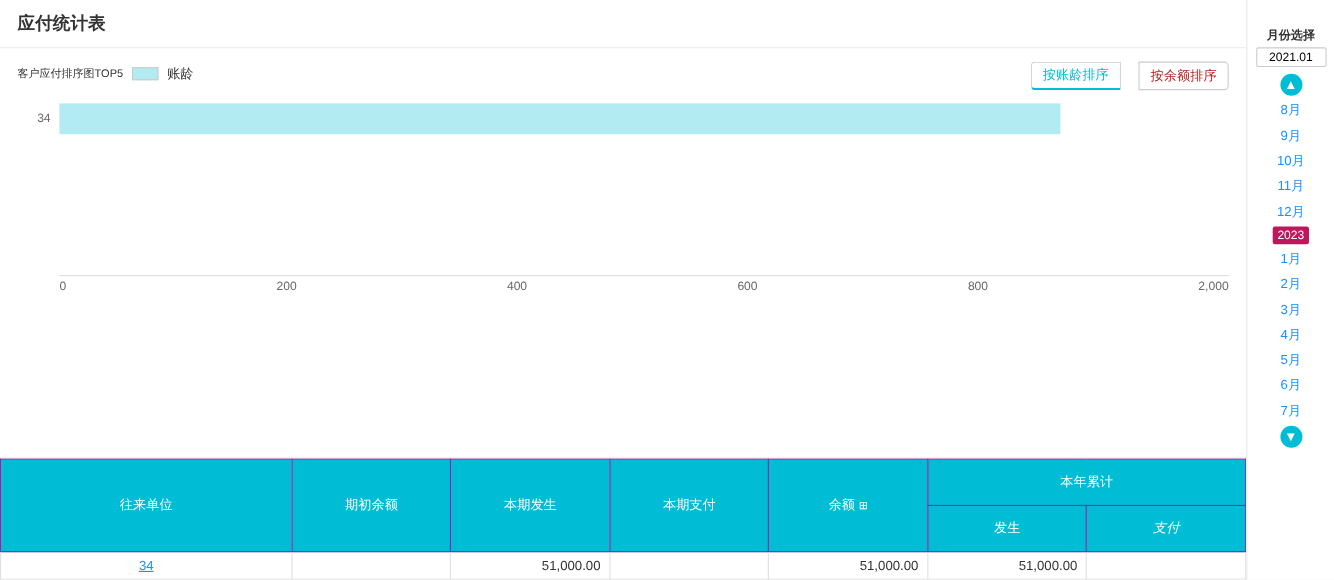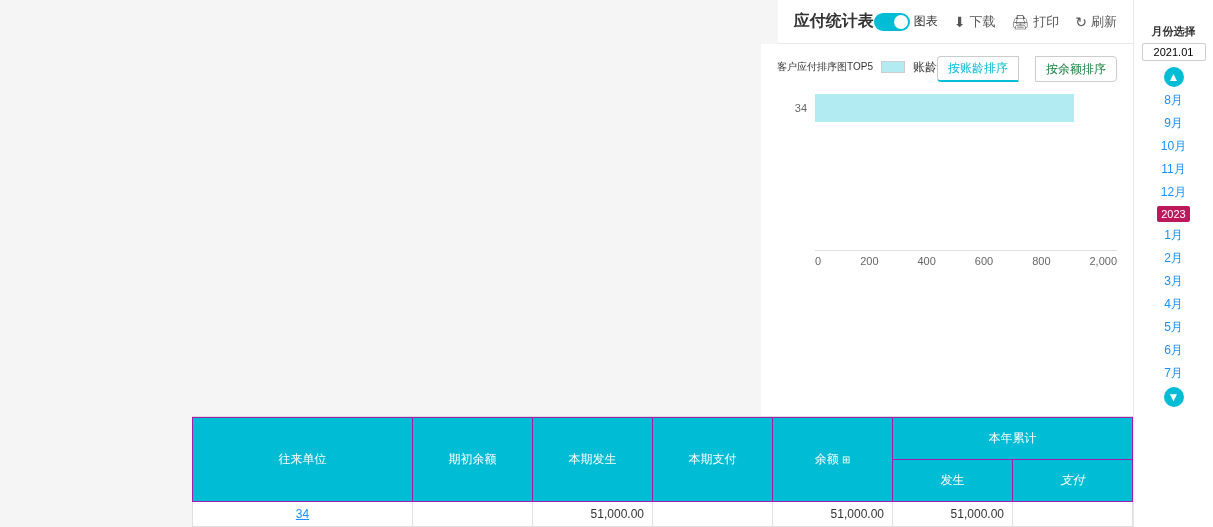--- a/index.html
+++ b/index.html
@@ -1,37 +1,37 @@
 <!DOCTYPE html>
 <html><head>
   <meta charset="utf-8">
   <style>
     * { margin: 0; padding: 0; box-sizing: border-box; }
     body { font-family: 'Microsoft YaHei', Arial, sans-serif; font-size: 12px; background: #f5f5f5; color: #333; width: 1213px; height: 527px; overflow: hidden; display: flex; }
 
-    .main-content { flex: 1; display: flex; flex-direction: column; overflow: hidden; align-items: flex-end; }
+    .main-content { flex: 1; display: flex; flex-direction: column; overflow: hidden; }
 
     
     .header { display: flex; align-items: center; justify-content: space-between; padding: 8px 16px; background: #fff; border-bottom: 1px solid #e8e8e8; height: 44px; }
     .header-title { font-size: 16px; font-weight: bold; color: #333; }
     .header-actions { display: flex; align-items: center; gap: 16px; }
     .toggle-wrap { display: flex; align-items: center; gap: 4px; }
     .toggle { width: 36px; height: 18px; background: #00bcd4; border-radius: 9px; position: relative; cursor: pointer; }
     .toggle::after { content: ''; width: 14px; height: 14px; background: #fff; border-radius: 50%; position: absolute; top: 2px; right: 2px; }
     .action-btn { display: flex; align-items: center; gap: 4px; cursor: pointer; color: #555; font-size: 13px; }
 
     
     .chart-section { background: #fff; padding: 12px 16px; flex: 1; display: flex; flex-direction: column; }
     .chart-legend { display: flex; align-items: center; gap: 8px; margin-bottom: 8px; }
     .legend-label { font-size: 10px; color: #333; }
     .legend-box { width: 24px; height: 12px; background: #b2ebf2; border: 1px solid #ccc; }
     .legend-text { font-size: 12px; color: #333; }
 
     .chart-controls { display: flex; justify-content: flex-end; gap: 16px; margin-bottom: 4px; }
-    .sort-btn { padding: 3px 10px; font-size: 12px; border: 1px solid #ccc; background: #fff; cursor: pointer; color: #15803d; }
+    .sort-btn { padding: 3px 10px; font-size: 12px; border: 1px solid #ccc; background: #fff; cursor: pointer; color: #b91c1c; }
     .sort-btn.active { border-bottom: 2px solid #00bcd4; color: #00bcd4; }
     .sort-btn:first-child { border-radius: 4px 0 0 4px; }
     .sort-btn:last-child { border-radius: 0 4px 4px 0; }
 
     
     .bar-chart { width: 100%; height: 220px; position: relative; }
     .bar-row { display: flex; align-items: center; margin-bottom: 8px; }
     .bar-label { width: 30px; text-align: right; font-size: 11px; color: #666; margin-right: 8px; flex-shrink: 0; }
     .bar-container { flex: 1; height: 28px; position: relative; }
     .bar-fill { height: 100%; background: #b2ebf2; position: relative; }
@@ -55,38 +55,20 @@
     .month-item { width: 100%; text-align: center; padding: 3px 0; font-size: 12px; color: #1890ff; cursor: pointer; }
     .month-item.year-badge { background: #be185d; color: #fff; font-size: 11px; padding: 2px 4px; border-radius: 2px; margin: 2px 22px; width: auto; }
   </style>
 </head>
 <body>
 
 <div class="main-content">
 
   <div class="header">
     <span class="header-title">应付统计表</span>
-    <div class="header-actions">
-      <div class="toggle-wrap">
-        <div class="toggle"></div>
-        <span>图表</span>
-      </div>
-      <div class="action-btn">
-        <span style="font-size:14px;">⬇</span>
-        <span>下载</span>
-      </div>
-      <div class="action-btn">
-        <span style="font-size:14px;">🖨</span>
-        <span>打印</span>
-      </div>
-      <div class="action-btn">
-        <span style="font-size:14px;">↻</span>
-        <span>刷新</span>
-      </div>
-    </div>
   </div>
 
   <div class="chart-section">
     <div style="display:flex; justify-content:space-between; align-items:center;">
       <div class="chart-legend">
         <span class="legend-label">客户应付排序图TOP5</span>
         <div class="legend-box"></div>
         <span class="legend-text">账龄</span>
       </div>
       <div class="chart-controls">

